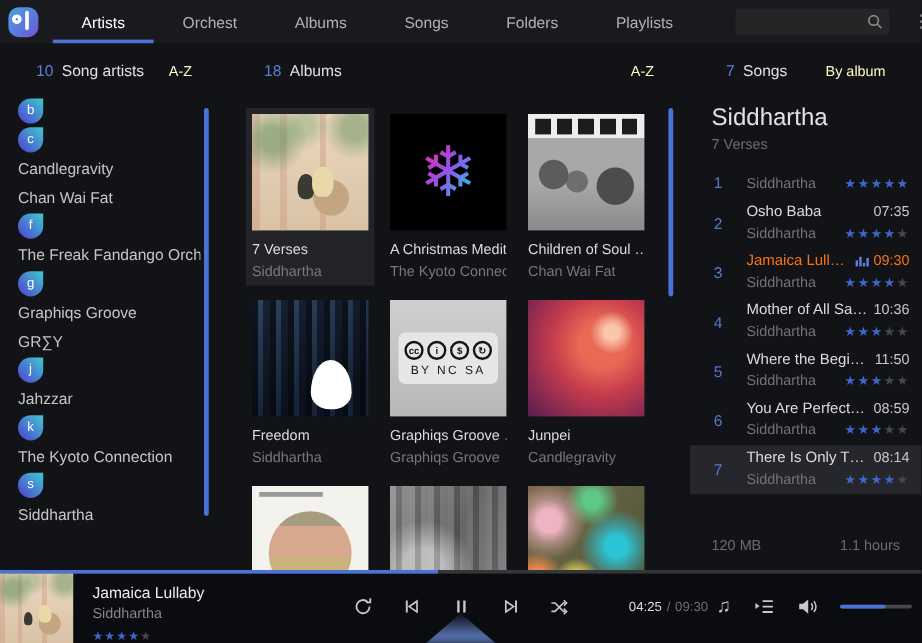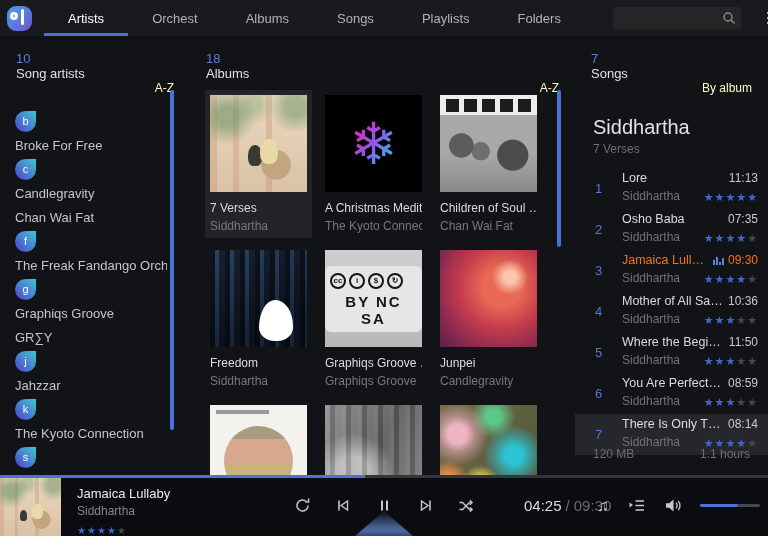--- a/index.html
+++ b/index.html
@@ -16,21 +16,21 @@
   .tab.active { color:#fff; border-bottom-color:#4a72d8; }
   .search { position:relative; margin-left:28px; }
   .search input { width:128px; height:22px; background:#242527; border:none; border-radius:2px; color:#ccc; font-size:12px; padding:0 24px 0 8px; outline:none; }
   .search .mag { position:absolute; right:5px; top:4px; }
   .menu-btn { margin-left:22px; display:flex; flex-direction:column; gap:3px; padding:4px; }
   .menu-btn i { width:16px; height:2px; background:#b5b5b5; display:block; }
 
   
   .content { position:absolute; top:36px; left:0; right:0; bottom:61px; display:flex; }
   .panel { position:relative; height:100%; overflow:hidden; }
-  .panel-head { display:flex; align-items:flex-start; padding:15px 16px 8px; font-size:13px;flex-direction:column; }
+  .panel-head { display:flex; align-items:center; padding:15px 30px 8px; font-size:13px; }
   .panel-head .count { color:#5a7fd8; margin-right:7px; }
   .panel-head .ttl { color:#e0e0e0; }
   .panel-head .sort { margin-left:auto; color:#fef9c3; font-size:12px; }
 
   
   .panel.left { width:190px; }
   .artist-list { padding-left:15px; margin-top:6px; }
   .letter-row { height:24px; display:flex; align-items:center; }
   .avatar { width:21px; height:21px; border-radius:50% 0 50% 50%; background:linear-gradient(45deg,#4d52d0 15%,#3fc2cf 95%); color:#fff; font-size:11px; display:flex; align-items:center; justify-content:center; }
   .artist-row { height:24px; display:flex; align-items:center; font-size:13px; color:#c6c6c6; white-space:nowrap; overflow:hidden; max-width:152px; }
@@ -66,21 +66,21 @@
   .art-children::before { content:""; position:absolute; top:4px; left:6px; right:6px; height:13px;
       background:repeating-linear-gradient(90deg,#1c1c1c 0 13px, rgba(0,0,0,0) 13px 18px); }
   .art-freedom { background:
       repeating-linear-gradient(90deg, rgba(5,8,14,.75) 0 5px, rgba(52,84,118,.28) 5px 9px, rgba(10,16,26,.6) 9px 15px),
       linear-gradient(160deg,#2a3c56,#0c1220 75%); }
   .art-freedom::after { content:""; position:absolute; right:14%; bottom:6%; width:36%; height:42%; background:#fff; border-radius:48% 52% 46% 46% / 70% 66% 34% 34%; }
   .art-cc { background:linear-gradient(#cfcfcf,#b8b8b8); display:flex; align-items:center; justify-content:center; }
   .cc-wrap { background:#e6e6e6; border-radius:6px; padding:7px 5px 5px; text-align:center; }
   .cc-row { display:flex; gap:3px; }
   .cc-c { width:16px; height:16px; border:2px solid #151515; border-radius:50%; color:#151515; font-size:8px; font-weight:bold; display:flex; align-items:center; justify-content:center; }
-  .cc-label { margin-top:4px; font-size:15px; font-weight:bold; color:#151515; letter-spacing:2px; }
+  .cc-label { margin-top:4px; font-size:10px; font-weight:normal; color:#151515; letter-spacing:2px; }
   .art-junpei { background:
       radial-gradient(circle at 72% 28%, rgba(255,214,188,.85) 0 6%, rgba(255,214,188,0) 18%),
       radial-gradient(circle at 64% 38%, #e86a55 0 22%, #c63c4c 48%, #8a2a50 76%, #55204a 100%); }
   .art-soundscapes { background:#f4f2ed; }
   .art-soundscapes::before { content:""; position:absolute; top:5px; left:6px; width:55%; height:4px; background:#9a9a9a; }
   .art-soundscapes::after { content:""; position:absolute; left:14%; top:22%; width:72%; height:72%; border-radius:50%;
       background:linear-gradient(#a89c80 0 18%, #d8a88e 18% 55%, #cbb27c 55% 85%, #b8a86a); }
   .art-noise { background:
       repeating-linear-gradient(90deg, rgba(255,255,255,.10) 0 5px, rgba(0,0,0,.16) 5px 10px, rgba(255,255,255,.06) 10px 16px),
       radial-gradient(circle at 28% 72%, #b8b8b8 0 18%, rgba(0,0,0,0) 42%),
@@ -122,21 +122,21 @@
       background:linear-gradient(to top, rgba(112,150,235,.95), rgba(112,150,235,0));
       clip-path:polygon(50% 0, 94% 100%, 6% 100%); filter:blur(4px); }
   .thumb { position:absolute; left:0; top:3px; width:61px; height:58px; }
   .np-info { position:absolute; left:77px; top:11px; }
   .np-title { font-size:13px; color:#ececec; }
   .np-artist { font-size:12px; color:#85858a; margin-top:3px; }
   .np-stars { margin-top:2px; }
   .np-stars .star { font-size:10px; }
   .controls { position:absolute; left:50%; transform:translateX(-50%); top:3px; height:55px; display:flex; align-items:center; gap:21px; }
   .ctl { display:flex; align-items:center; justify-content:center; width:20px; height:20px; }
-  .time { position:absolute; left:524px; top:0; height:100%; display:flex; align-items:center; font-size:15px; }
+  .time { position:absolute; left:524px; top:0; height:100%; display:flex; align-items:center; font-size:11px; }
   .time .cur { color:#dcdcdc; }
   .time .tot { color:#6d6d6d; margin-left:4px; }
   .right-icons { position:absolute; right:8px; top:3px; height:55px; display:flex; align-items:center; gap:17px; }
   .note-glyph { font-size:16px; color:#c2c2c2; }
   .vol-slider { width:60px; height:3px; background:#46484d; border-radius:2px; }
   .vol-fill { height:100%; background:#4a72d8; border-radius:2px; }
 </style>
 </head>
 <body>
 
@@ -145,22 +145,22 @@
   <header class="topbar">
     <div class="logo">
       <div class="logo-ring"></div>
       <div class="logo-stem"></div>
     </div>
     <nav class="tabs" id="tabs">
         <div class="tab active">Artists</div>
         <div class="tab">Orchest</div>
         <div class="tab">Albums</div>
         <div class="tab">Songs</div>
+        <div class="tab">Folders</div>
         <div class="tab">Playlists</div>
-        <div class="tab">Folders</div>
       </nav>
     <div class="search">
       <input type="text" placeholder="" style="">
       <svg class="mag" width="14" height="14" viewBox="0 0 14 14">
         <circle cx="6" cy="6" r="4" fill="none" stroke="#8a8a8a" stroke-width="1.4"></circle>
         <line x1="9" y1="9" x2="12.5" y2="12.5" stroke="#8a8a8a" stroke-width="1.4"></line>
       </svg>
     </div>
     <div class="menu-btn">
         <i></i>
@@ -175,21 +175,20 @@
     <aside class="panel left">
       <div class="panel-head">
         <span class="count">10</span>
         <span class="ttl">Song artists</span>
         <span class="sort">A-Z</span>
       </div>
       <div class="artist-list" id="artist-list">
           <div class="letter-row">
             <span class="avatar">b</span>
           </div>
-          <div class="artist-row">Broke For Free</div>
           <div class="letter-row">
             <span class="avatar">c</span>
           </div>
           <div class="artist-row">Candlegravity</div>
           <div class="artist-row">Chan Wai Fat</div>
           <div class="letter-row">
             <span class="avatar">f</span>
           </div>
           <div class="artist-row">The Freak Fandango Orchest…</div>
           <div class="letter-row">
@@ -286,24 +285,20 @@
         <span class="count">7</span>
         <span class="ttl">Songs</span>
         <span class="sort">By album</span>
       </div>
       <h2 class="group-title">Siddhartha</h2>
       <div class="group-sub">7 Verses</div>
       <div class="track-list" id="track-list">
           <div class="track-row">
             <div class="track-no">1</div>
             <div class="track-main">
-              <div class="l1">
-                <span class="t-title">Lore</span>
-                <span class="t-dur">11:13</span>
-              </div>
               <div class="l2">
                 <span class="t-artist">Siddhartha</span>
                 <span class="t-stars"><span class="star filled">★</span><span class="star filled">★</span><span class="star filled">★</span><span class="star filled">★</span><span class="star filled">★</span></span>
               </div>
             </div>
           </div>
           <div class="track-row">
             <div class="track-no">2</div>
             <div class="track-main">
               <div class="l1">

